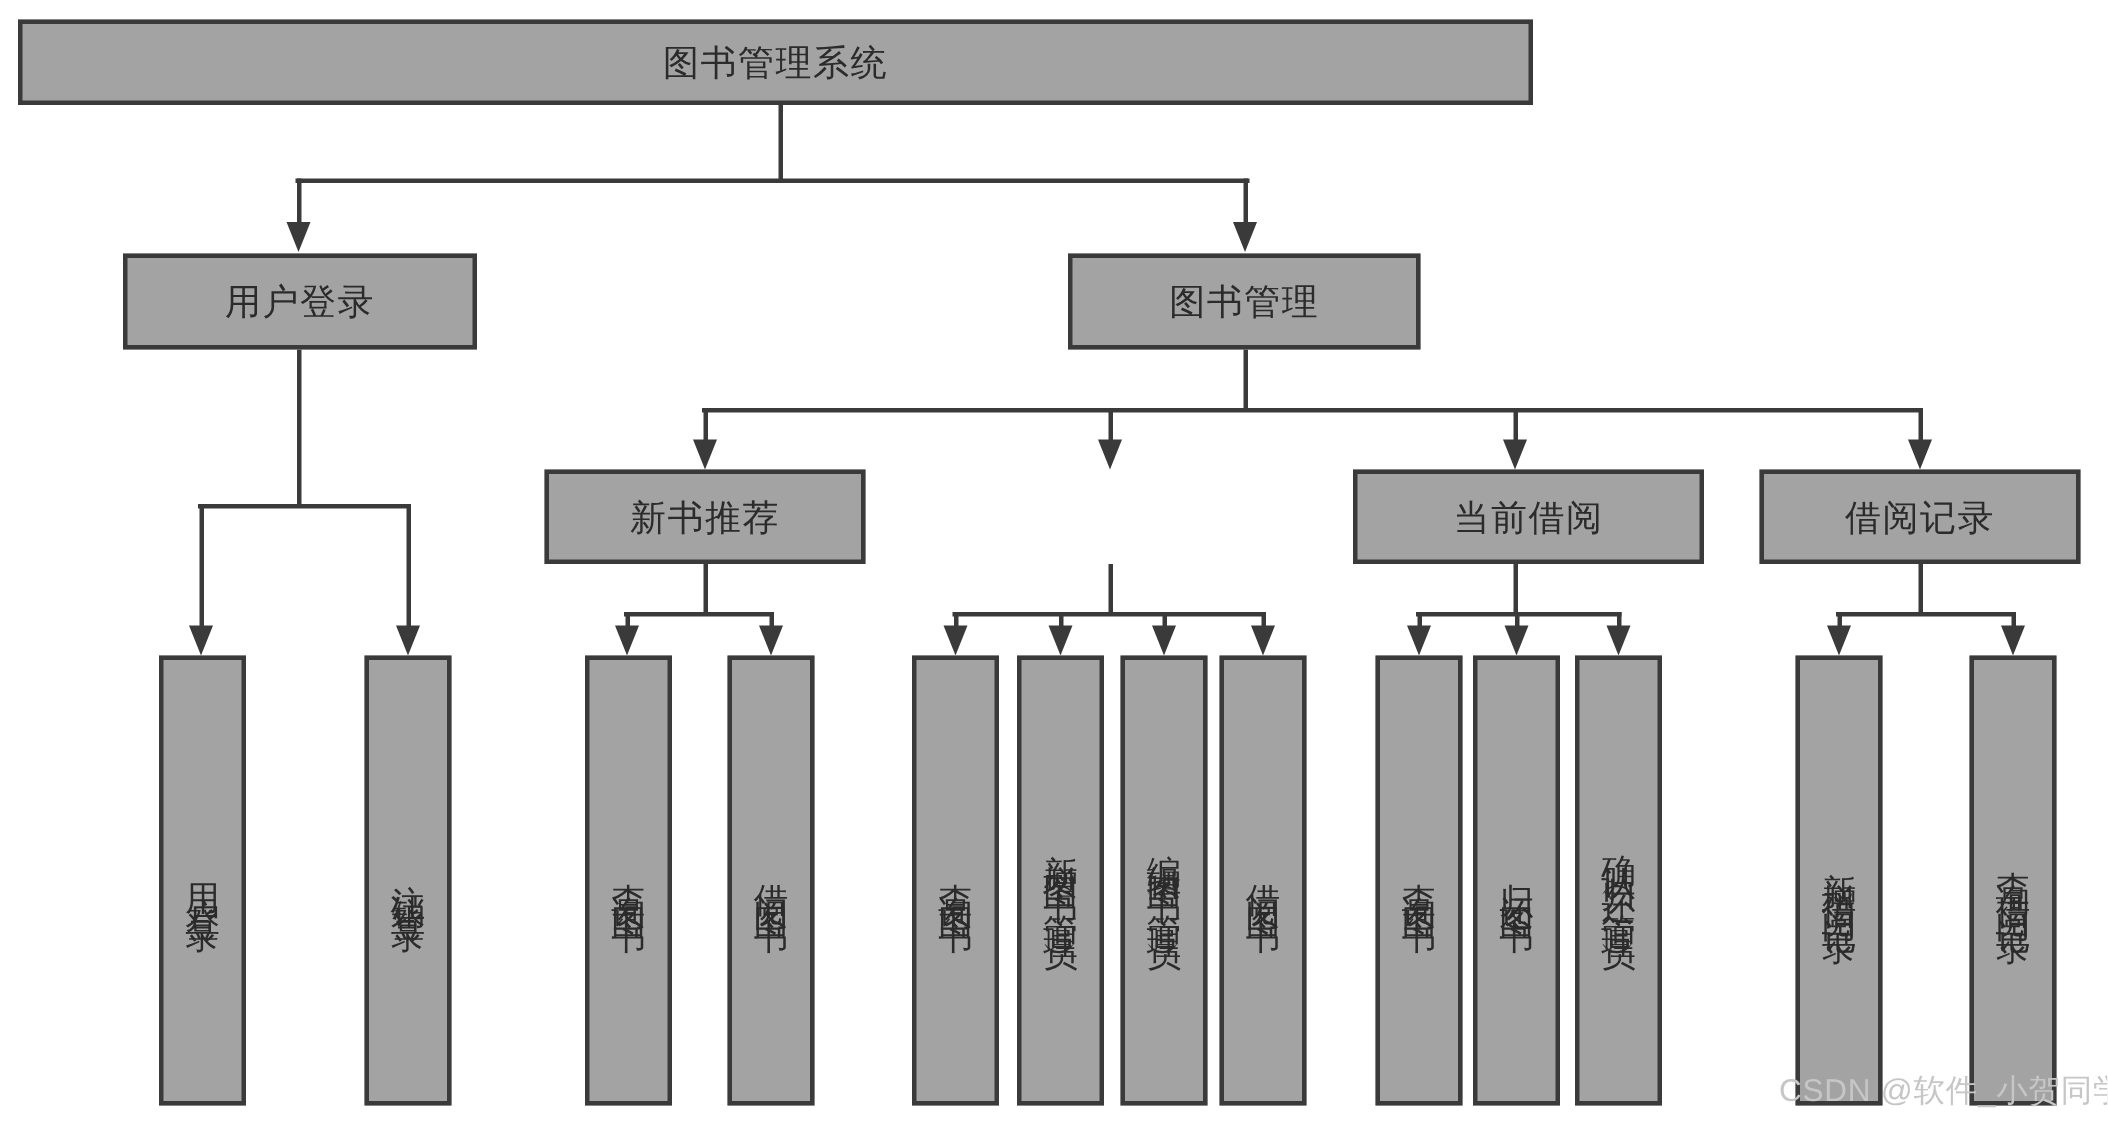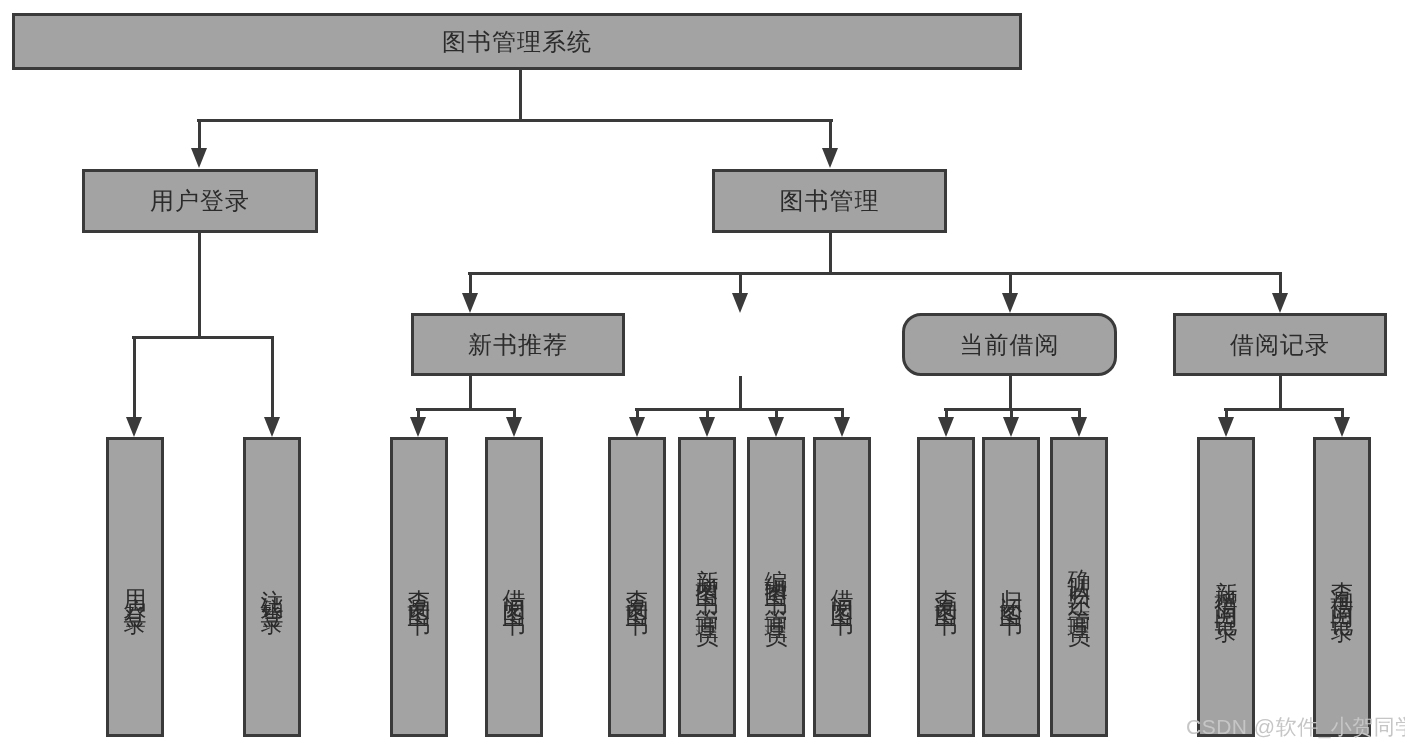--- a/index.html
+++ b/index.html
@@ -134,24 +134,24 @@
     <span class="hlabel">图书管理系统</span>
   </div>
 
   <div class="box" style="left:82px;top:169px;width:236px;height:64px;">
     <span class="hlabel">用户登录</span>
   </div>
   <div class="box" style="left:712px;top:169px;width:235px;height:64px;">
     <span class="hlabel">图书管理</span>
   </div>
 
-  <div class="box" style="left:363px;top:313px;width:214px;height:63px;margin-left:48px;">
+  <div class="box" style="left:363px;top:313px;width:214px;height:63px;">
     <span class="hlabel">新书推荐</span>
   </div>
-  <div class="box" style="left:902px;top:313px;width:215px;height:63px;border-radius:19px;">
+  <div class="box" style="left:902px;top:313px;width:234px;height:63px;">
     <span class="hlabel">当前借阅</span>
   </div>
   <div class="box" style="left:1173px;top:313px;width:214px;height:63px;">
     <span class="hlabel">借阅记录</span>
   </div>
 
   <div class="box leaf" style="left:106px;">
     <span class="vlabel">用户登录</span>
   </div>
   <div class="box leaf" style="left:243px;">

